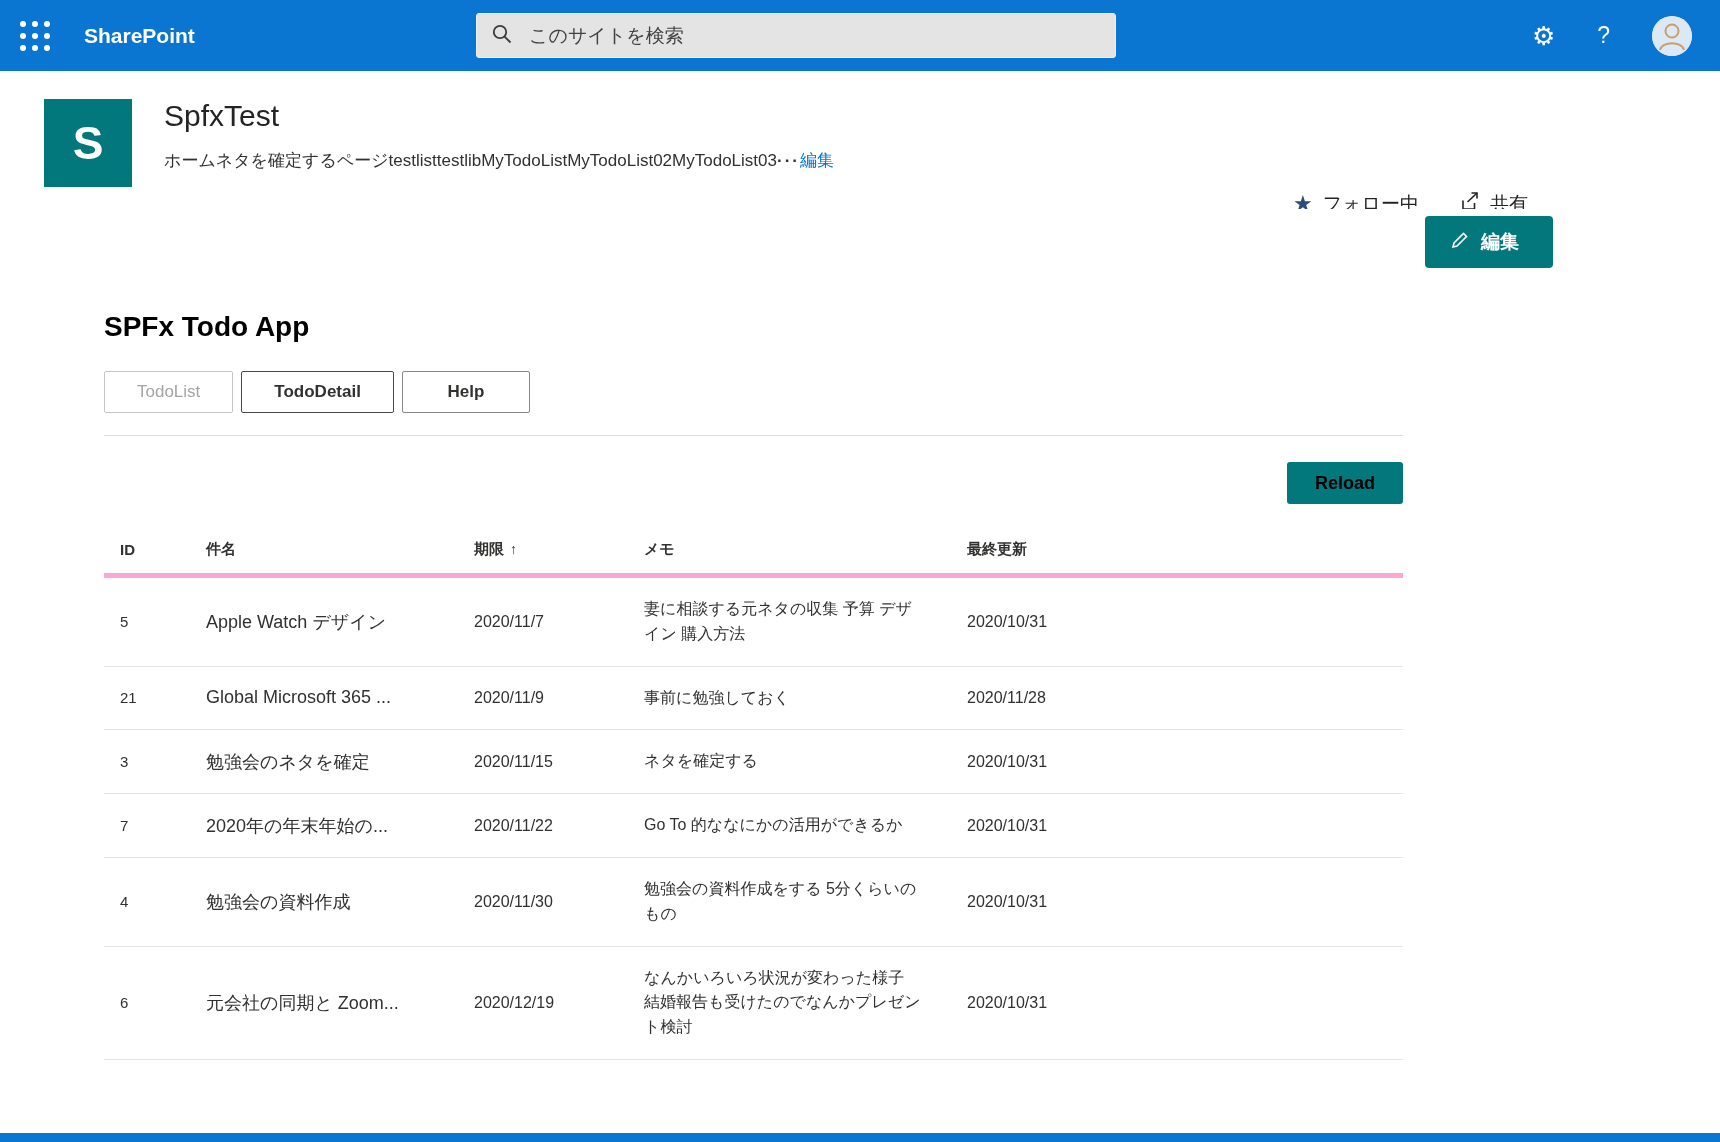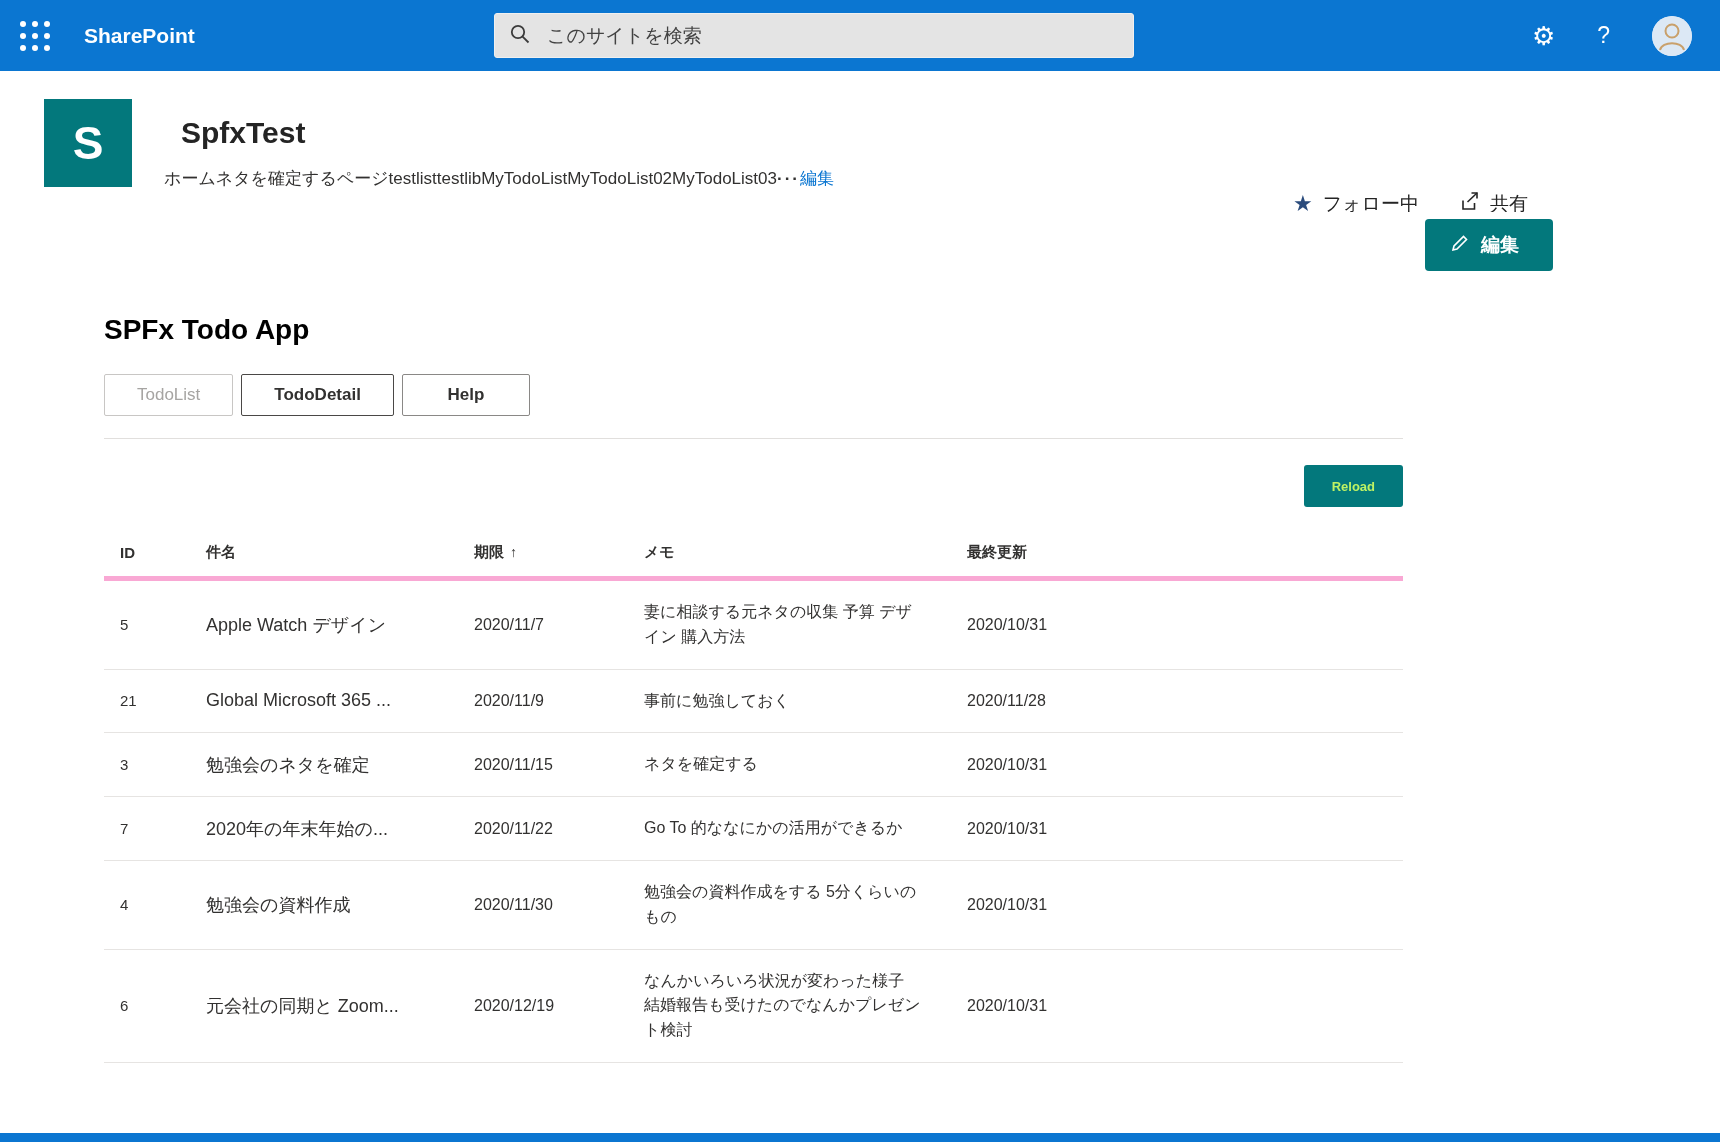--- a/index.html
+++ b/index.html
@@ -14,21 +14,21 @@
   
   .suite-bar {
     height:71px; background:#0b76d1;
     display:flex; align-items:center;
     padding:0 28px 0 20px; position:relative;
   }
   .waffle { display:grid; grid-template-columns:repeat(3,6px); grid-gap:6px; cursor:pointer; }
   .waffle i { width:6px; height:6px; background:#fff; border-radius:50%; }
   .brand { color:#fff; font-weight:700; font-size:21px; margin-left:34px; cursor:pointer; }
   .suite-search {
-    position:absolute; left:494px; top:13px; width:640px; height:45px;
+    position:absolute; left:476px; top:13px; width:640px; height:45px;
     background:#e4e4e4; border:1px solid #f0f0f0; border-radius:3px;
     display:flex; align-items:center; padding:0 14px;
   }
   .suite-search svg { flex:0 0 auto; }
   .suite-search input {
     border:none; background:transparent; outline:none;
     font-size:19px; color:#3b3b3b; margin-left:14px; width:100%;
     font-family:"Liberation Sans","DejaVu Sans",sans-serif;
   }
   .suite-search input::placeholder { color:#424242; opacity:1; }
@@ -44,21 +44,21 @@
   
   .site-header { position:relative; padding:28px 44px 22px 44px; background:#fff; }
   .site-header-inner { display:flex; }
   .site-logo {
     width:88px; height:88px; background:#03787c; color:#fff;
     font-size:46px; font-weight:700;
     display:flex; align-items:center; justify-content:center;
     flex:0 0 auto; cursor:pointer;
   }
   .site-text { margin-left:32px; }
-  .site-title { margin:17px; font-size:30px; font-weight:700; color:#242424; }
+  .site-title { margin:0; font-size:30px; font-weight:400; color:#242424; }
   .site-nav { display:flex; align-items:center; margin-top:16px; font-size:17px; }
   .nav-item { color:#323130; cursor:pointer; white-space:nowrap; }
   .nav-overflow { letter-spacing:2px; font-weight:700; }
   .nav-edit { color:#0b76d1; }
   .header-actions {
     position:absolute; top:120px; right:192px;
     display:flex; align-items:center; gap:40px; font-size:19px; color:#242424;
   }
   .action { display:flex; align-items:center; gap:10px; cursor:pointer; }
   .star-icon { color:#2a4b7c; font-size:22px; line-height:1; }
@@ -83,22 +83,22 @@
     background:#fff; border:1px solid #8a8886; border-radius:2px;
     font-size:17px; font-weight:600; color:#323130; cursor:pointer;
     font-family:"Liberation Sans","DejaVu Sans",sans-serif;
   }
   .tab-btn.state-disabled { color:#a6a4a2; font-weight:400; border-color:#c8c6c4; }
   .tab-btn.state-active { border:1px solid #4a4846; }
   .webpart-divider { border:none; border-top:1px solid #e1dfdd; margin:22px 0 0 0; }
   .reload-row { display:flex; justify-content:flex-end; margin-top:26px; }
   .reload-btn {
     height:42px; padding:0 28px;
-    background:#03787c; color:#bef264; border:none; border-radius:3px;
-    font-size:13px; font-weight:700; cursor:pointer;
+    background:#03787c; color:#000000; border:none; border-radius:3px;
+    font-size:18px; font-weight:700; cursor:pointer;
     font-family:"Liberation Sans","DejaVu Sans",sans-serif;
   }
 
   
   table.todo-table { width:100%; border-collapse:collapse; margin-top:28px; }
   .todo-table col.c1 { width:102px; }
   .todo-table col.c2 { width:268px; }
   .todo-table col.c3 { width:170px; }
   .todo-table col.c4 { width:323px; }
   .todo-table th {

